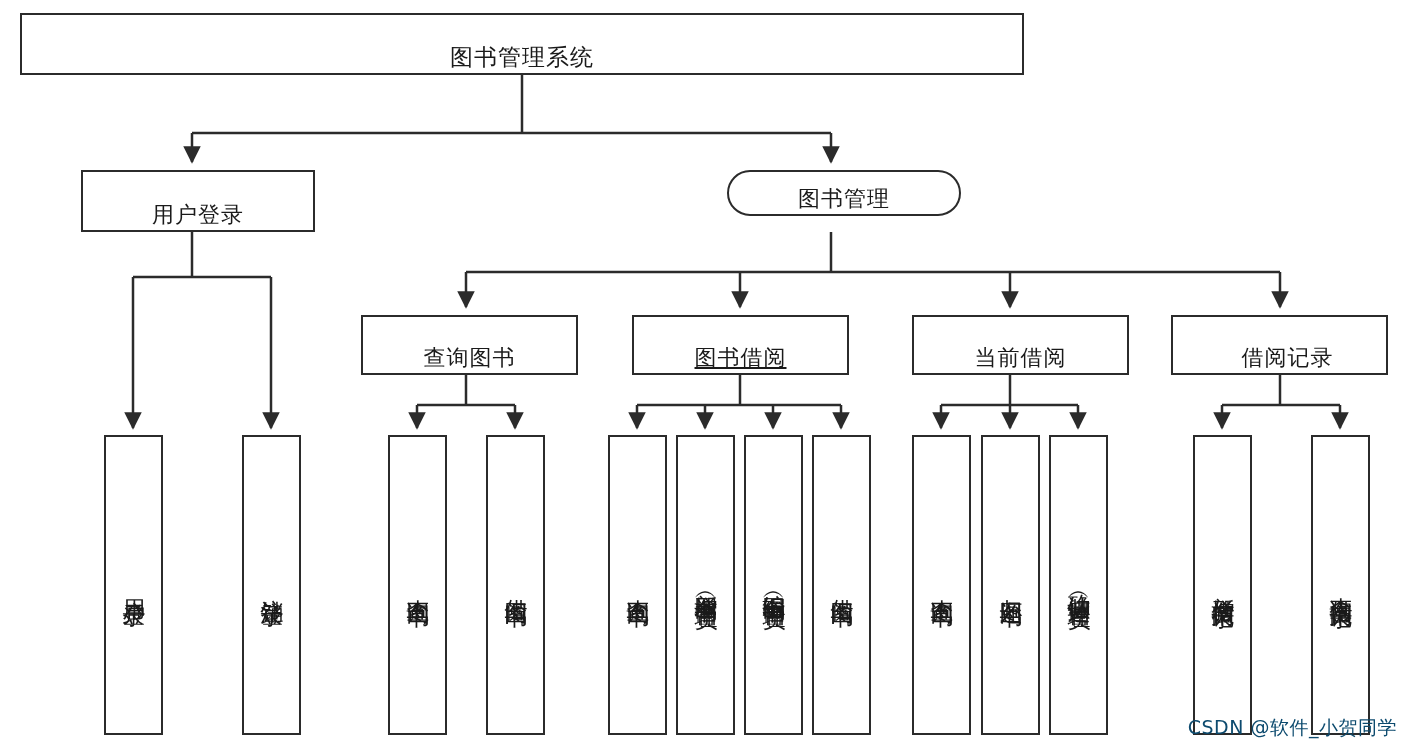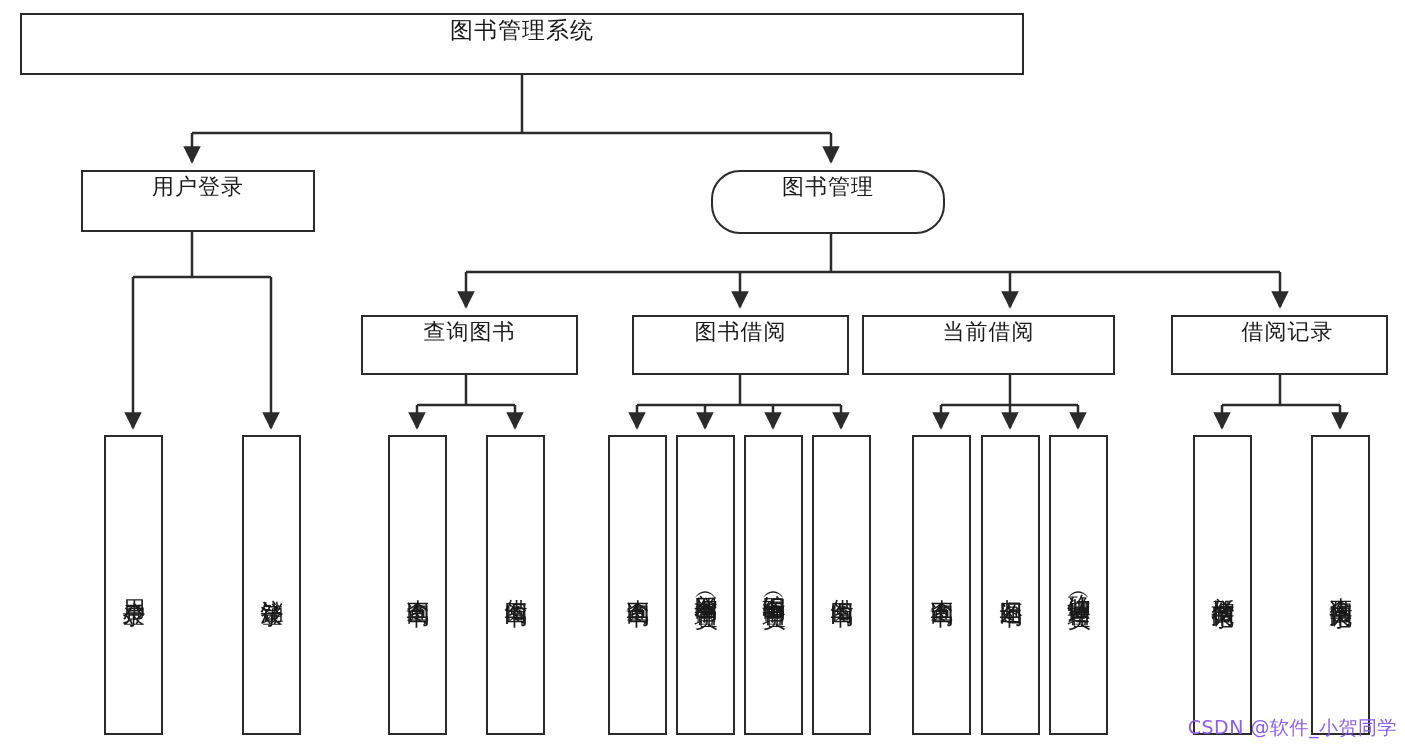--- a/index.html
+++ b/index.html
@@ -24,21 +24,21 @@
     width: 1405px;
     height: 747px;
     pointer-events: none;
   }
   .node {
     position: absolute;
     box-sizing: border-box;
     background: #ffffff;
     border: 2.5px solid #2b2b2b;
     display: flex;
-    align-items: flex-start;
+    align-items: flex-end;
     justify-content: center;
     color: #1a1a1a;
   }
   .node.horiz {
     font-size: 22px;
     letter-spacing: 1px;
   }
   .node.root {
     font-size: 23px;
   }
@@ -53,21 +53,21 @@
     line-height: 1.12;
     letter-spacing: 2px;
     white-space: nowrap;
     color: #1a1a1a;
   }
   .watermark {
     position: absolute;
     right: 8px;
     bottom: 6px;
     font-size: 19px;
-    color: #8b5cf6;
+    color: #0c4a6e;
     letter-spacing: 0.5px;
     white-space: nowrap;
   }
 </style>
 </head>
 <body>
 
 <div id="canvas">
 
   <svg id="wires" viewBox="0 0 1405 747" xmlns="http://www.w3.org/2000/svg">
@@ -120,31 +120,31 @@
     </g>
   </svg>
 
   <div class="node horiz root" style="left:20px; top:13px; width:1004px; height:62px;">
     <span>图书管理系统</span>
   </div>
 
   <div class="node horiz" style="left:81px; top:170px; width:234px; height:62px;">
     <span>用户登录</span>
   </div>
-  <div class="node horiz" style="left:711px; top:170px; width:234px; height:64px;border-radius:29px;">
+  <div class="node horiz" style="left:727px; top:170px; width:234px; height:46px;border-radius:29px;">
     <span>图书管理</span>
   </div>
 
   <div class="node horiz" style="left:361px; top:315px; width:217px; height:60px;">
     <span>查询图书</span>
   </div>
-  <div class="node horiz" style="left:632px; top:315px; width:217px; height:60px;">
+  <div class="node horiz" style="left:632px; top:315px; width:217px; height:60px;text-decoration:underline;">
     <span>图书借阅</span>
   </div>
-  <div class="node horiz" style="left:862px; top:315px; width:253px; height:60px;">
+  <div class="node horiz" style="left:912px; top:315px; width:217px; height:60px;">
     <span>当前借阅</span>
   </div>
   <div class="node horiz" style="left:1171px; top:315px; width:217px; height:60px;padding-left:16px;">
     <span>借阅记录</span>
   </div>
 
   <div class="node leaf" style="left:104px; top:435px; width:59px; height:300px;">
     <span class="vtext">用户登录</span>
   </div>
   <div class="node leaf" style="left:242px; top:435px; width:59px; height:300px;">

